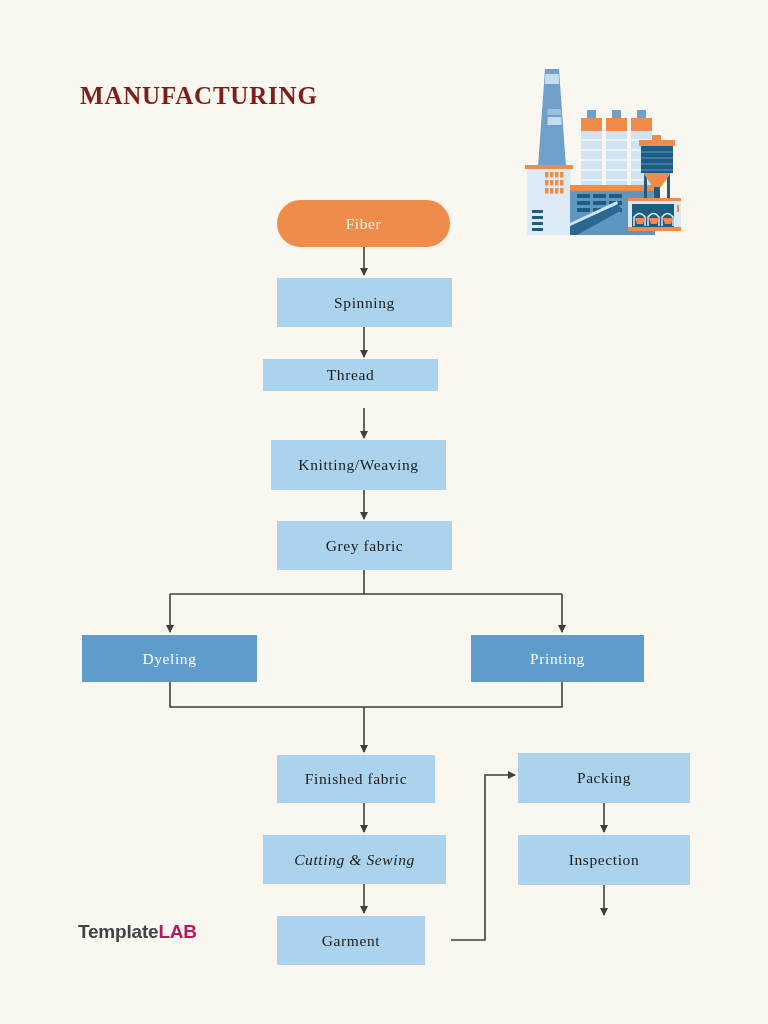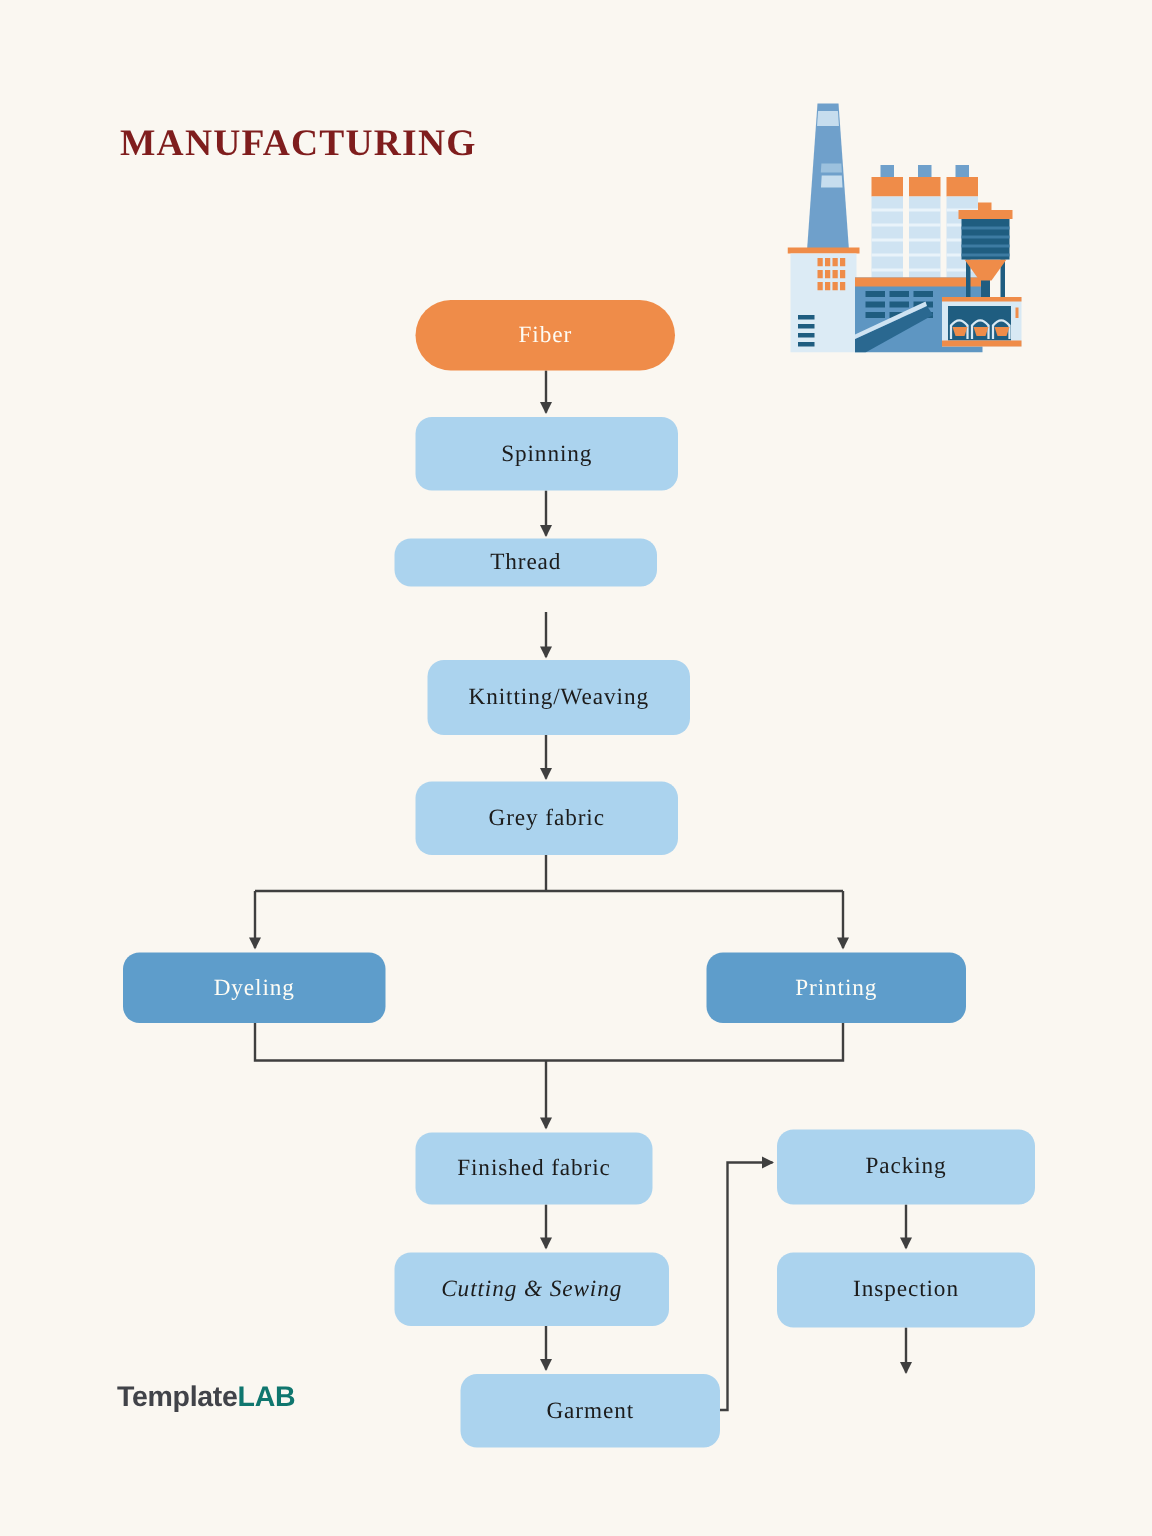--- a/index.html
+++ b/index.html
@@ -14,48 +14,47 @@
     position: absolute; left: 80px; top: 72px;
     font-weight: bold; font-size: 25px; line-height: 48px;
     letter-spacing: 0.8px; color: #7f1d1d; text-align: center;
   }
   .connectors { position: absolute; left: 0; top: 0; }
   .node {
     position: absolute;
     display: flex; align-items: center; justify-content: center;
     font-size: 15.5px; letter-spacing: 0.6px;
     text-align: center;
-    border-radius: 11px;
   }
   .node.light  { background: #abd3ee; color: #1c1c1c; }
   .node.medium { background: #5e9dcb; color: #fdfcf5; }
   .node.pill   { background: #ef8c49; color: #fdfcf5; border-radius: 24px; }
 
   #n-fiber      { left:277px; top:200px; width:173px; height:47px; }
   #n-spinning   { left:277px; top:278px; width:175px; height:49px; }
   #n-thread     { left:263px; top:359px; width:175px; height:32px; }
-  #n-knitting   { left:285px; top:440px; width:175px; height:50px; }
+  #n-knitting   { left:271px; top:440px; width:175px; height:50px; }
   #n-grey       { left:277px; top:521px; width:175px; height:49px; }
   #n-dyeling    { left:82px;  top:635px; width:175px; height:47px; }
   #n-printing   { left:471px; top:635px; width:173px; height:47px; }
   #n-finished   { left:277px; top:755px; width:158px; height:48px; }
   #n-cutting    { left:263px; top:835px; width:183px; height:49px;font-style:italic; }
-  #n-garment    { left:277px; top:916px; width:173px; height:49px;margin-left:30px; }
+  #n-garment    { left:277px; top:916px; width:148px; height:49px; }
   #n-packing    { left:518px; top:753px; width:172px; height:50px; }
   #n-inspection { left:518px; top:835px; width:172px; height:50px; }
   #n-dispatch   { left:518px; top:918px; width:172px; height:46px; }
 
   .factory { position: absolute; left: 525px; top: 65px; }
   .logo {
     position: absolute; left: 78px; top: 921px;
     font-family: "Liberation Sans", sans-serif;
     font-weight: bold; font-size: 19px; letter-spacing: -0.2px;
   }
   .logo .gray { color: #414349; }
-  .logo .red  { color: #0f766e; }
+  .logo .red  { color: #be185d; }
 </style>
 </head>
 <body>
 
 <div class="page">
 
   <div class="title">
     <div>MANUFACTURING</div>
   </div>
 

